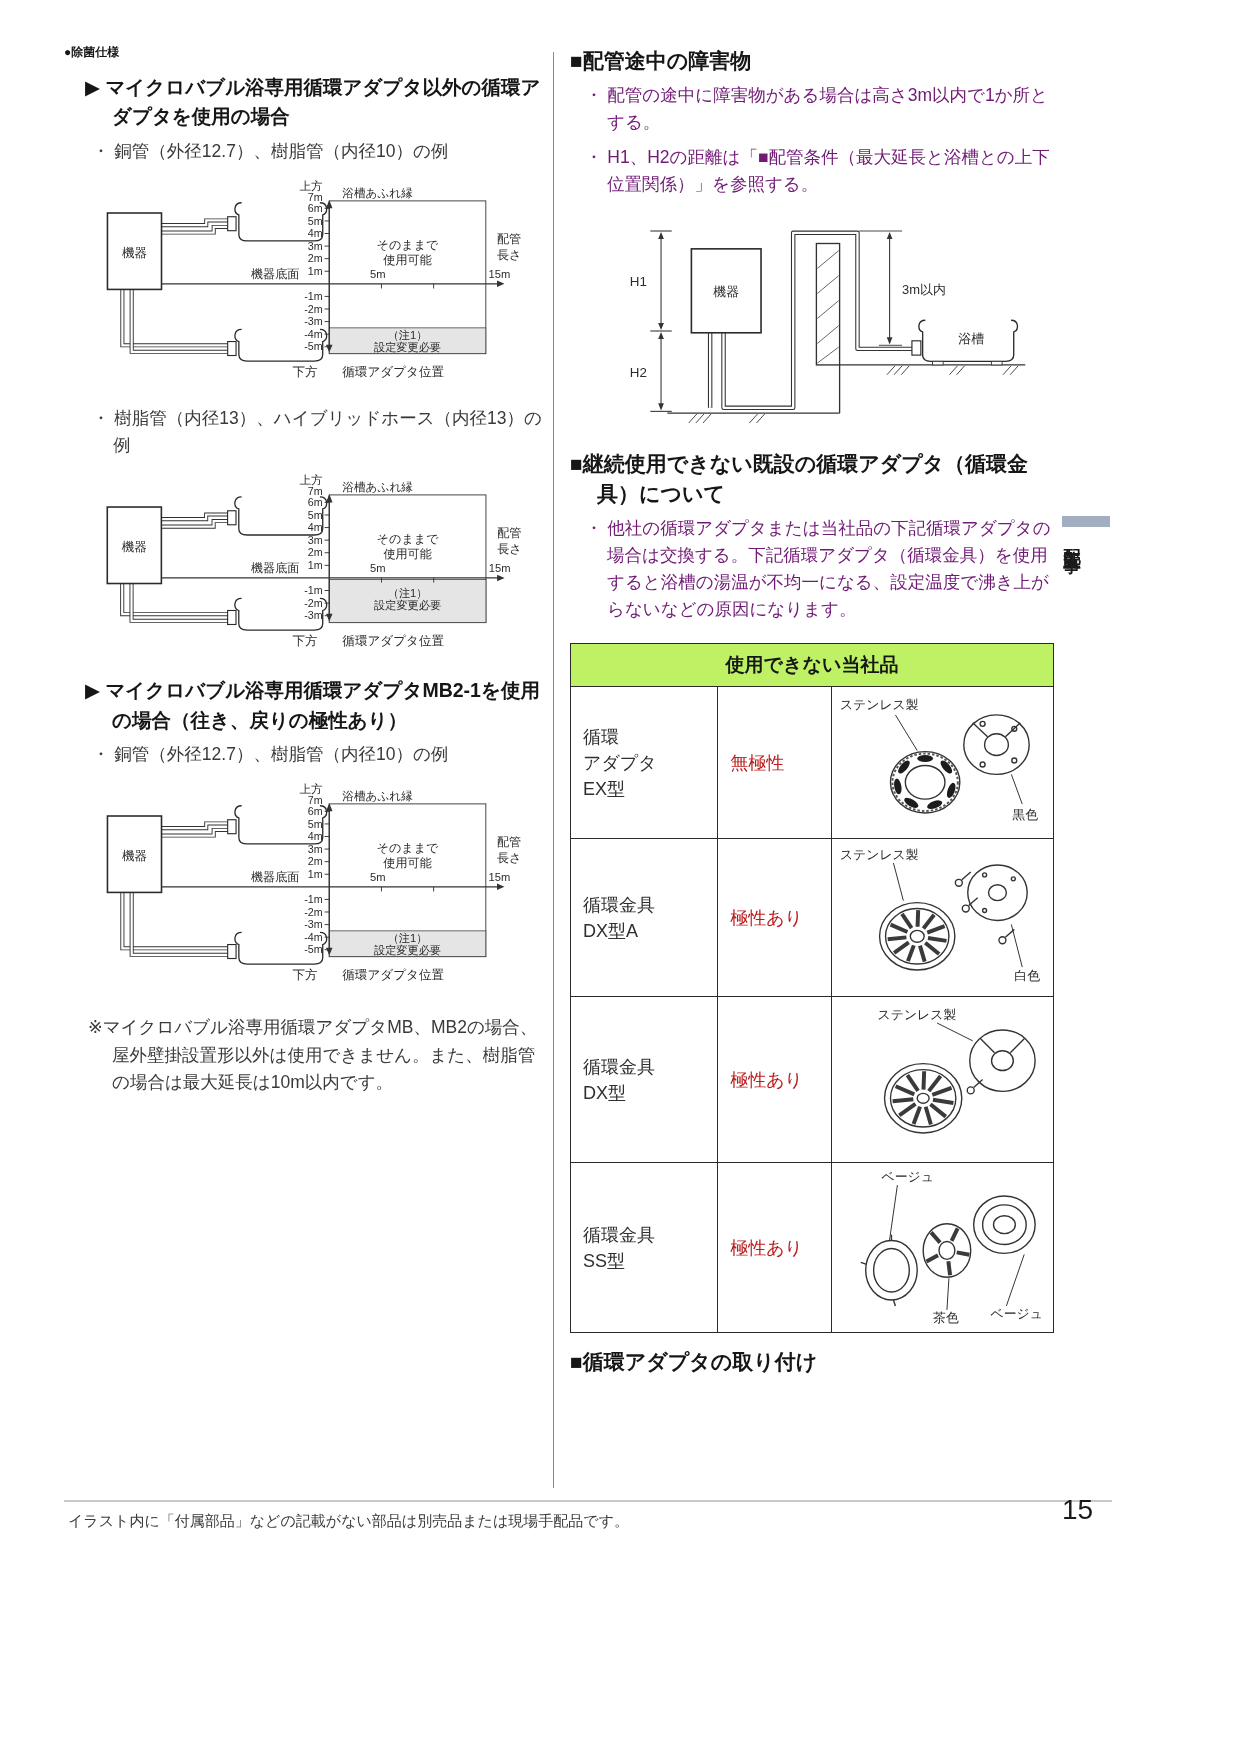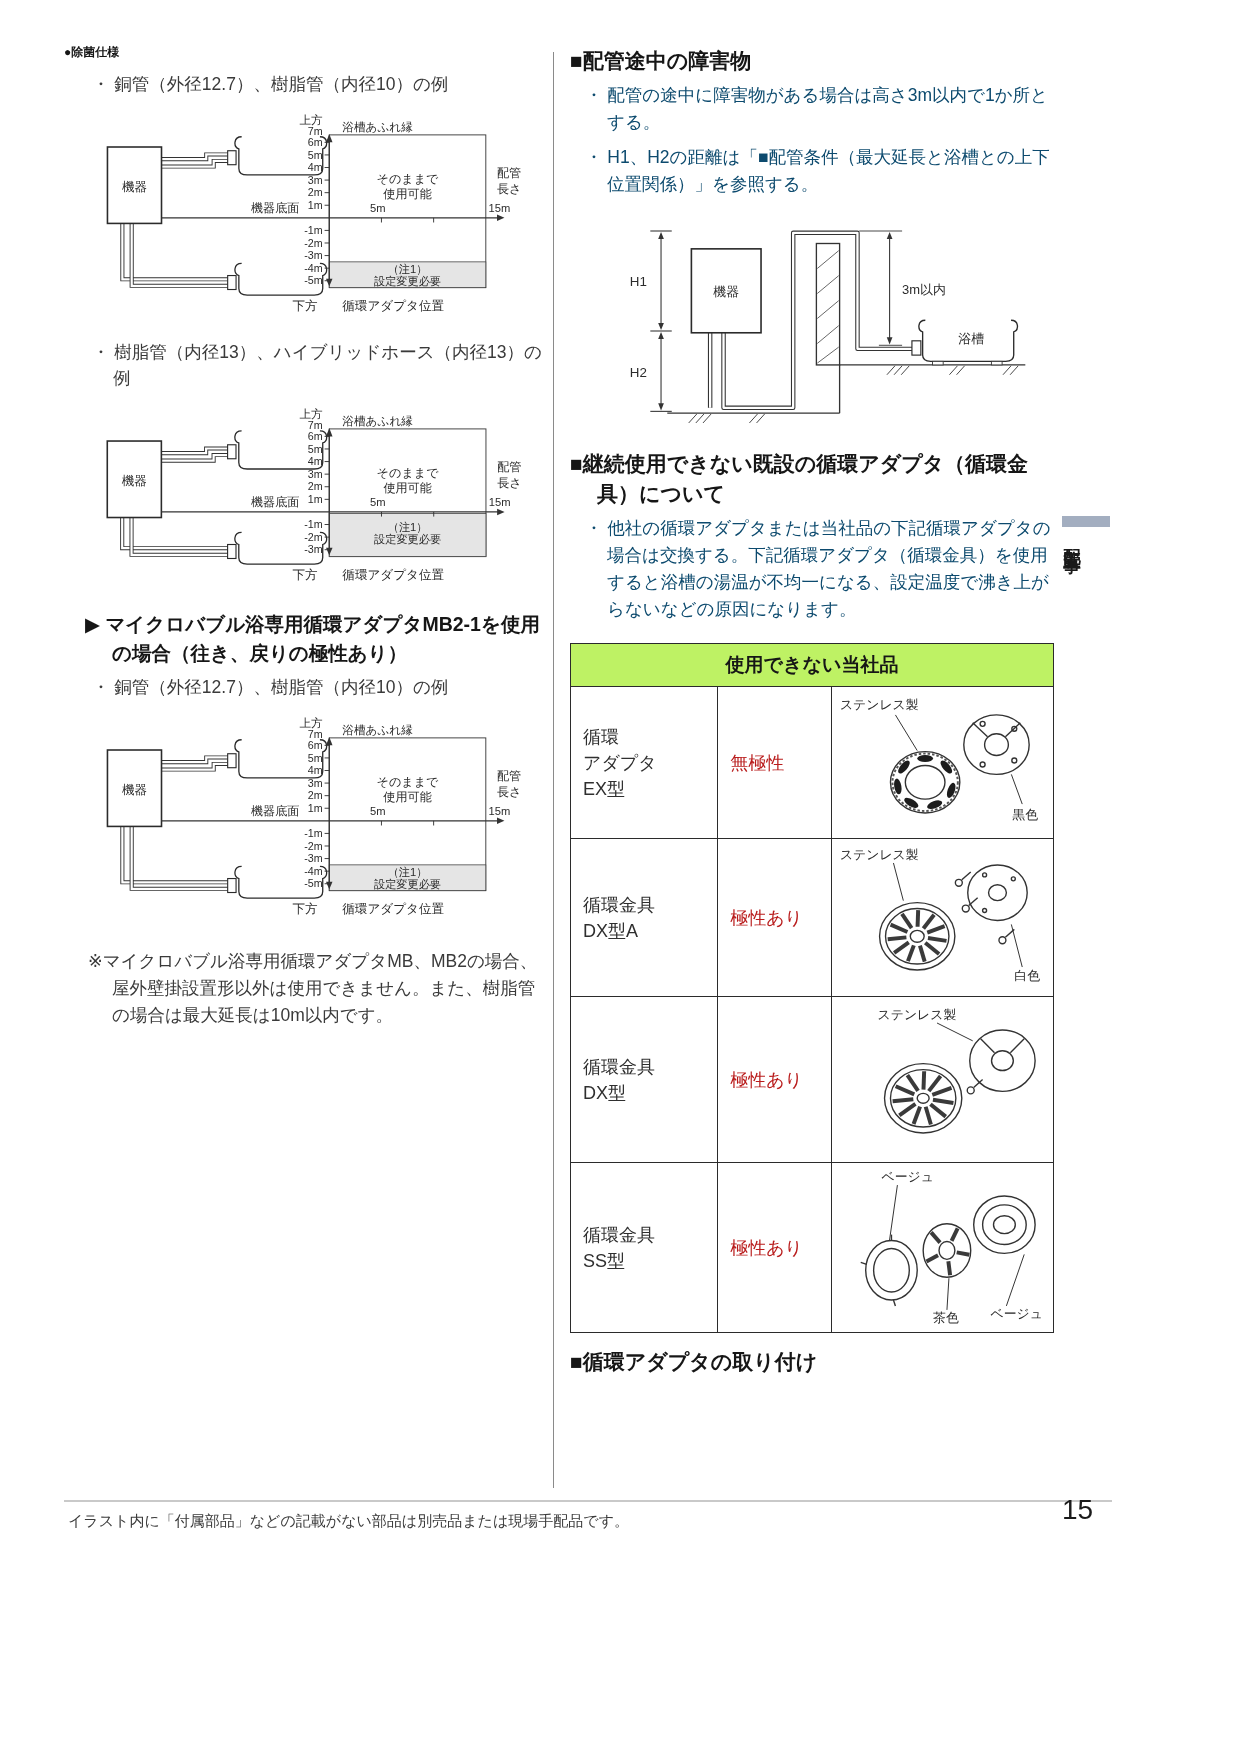--- a/index.html
+++ b/index.html
@@ -10,21 +10,21 @@
   .divider{position:absolute;left:553px;top:52px;width:1px;height:1436px;background:#8a8a8a;}
   h2.head{font-size:12px;font-weight:bold;color:#161616;margin:0 0 10px 0;}
   h3.sub{font-size:19.5px;font-weight:bold;color:#161616;line-height:1.5;
          margin:12px 0 6px 21px;padding-left:27px;text-indent:-27px;}
   .bullet{font-size:17.5px;line-height:1.52;color:#3a3a3a;margin:4px 0 6px 28px;
           padding-left:21px;text-indent:-21px;}
   .note{font-size:17.5px;line-height:1.55;color:#3a3a3a;margin:16px 0 0 24px;
         padding-left:24px;text-indent:-24px;}
   h3.sec{font-size:21px;font-weight:bold;color:#161616;line-height:1.42;
          margin:14px 0 6px 0;padding-left:27px;text-indent:-27px;}
-  .rbullet{font-size:17.5px;line-height:1.55;color:#0c4a6e;margin:2px 0 8px 15px;
+  .rbullet{font-size:17.5px;line-height:1.55;color:#701a75;margin:2px 0 8px 15px;
            padding-left:22px;text-indent:-22px;}
   .chart{margin:8px 0 10px 30px;}
   .obstacle-wrap{margin:8px 0 14px 48px;}
   table.parts{border-collapse:collapse;margin:20px 0 6px 0;width:484px;}
   table.parts td{border:1.6px solid #2b2b2b;vertical-align:middle;}
   td.thead{background:#bef264;text-align:center;font-weight:bold;font-size:19px;
            color:#161616;height:40px;}
   td.pname{width:150px;font-size:18px;line-height:1.45;padding-left:12px;color:#2f2f2f;}
   td.ppol{width:112px;font-size:18px;padding-left:12px;color:#b91c1c;}
   td.pill{width:218px;padding:2px;}
@@ -37,20 +37,21 @@
             font-size:17.5px;font-weight:600;letter-spacing:3px;color:#1a1a1a;}
   svg text{font-family:"Liberation Sans","DejaVu Sans",sans-serif;fill:#2b2b2b;}
 </style>
 </head>
 <body>
 
 <div class="page">
 
   <div class="col-left">
     <h2 class="head">●除菌仕様</h2>
+    <h3 class="sub">▶ マイクロバブル浴専用循環アダプタ以外の循環アダプタを使用の場合</h3>
     <p class="bullet">・ 銅管（外径12.7）、樹脂管（内径10）の例</p>
     <div class="chart" id="diag0"><svg viewBox="0 0 482 235" width="450" height="219">
           <polyline points="72,57 120,57 120,52 146,52" fill="none" stroke="#333" stroke-width="4.4"></polyline>
           <polyline points="72,57 120,57 120,52 146,52" fill="none" stroke="#fff" stroke-width="2.4"></polyline>
           <polyline points="72,65 128,65 128,59 146,59" fill="none" stroke="#333" stroke-width="4.4"></polyline>
           <polyline points="72,65 128,65 128,59 146,59" fill="none" stroke="#fff" stroke-width="2.4"></polyline>
           <polyline points="30,126 30,185.925 146,185.925" fill="none" stroke="#333" stroke-width="4.4"></polyline>
           <polyline points="30,126 30,185.925 146,185.925" fill="none" stroke="#fff" stroke-width="2.4"></polyline>
           <polyline points="40,126 40,192.925 146,192.925" fill="none" stroke="#333" stroke-width="4.4"></polyline>
           <polyline points="40,126 40,192.925 146,192.925" fill="none" stroke="#fff" stroke-width="2.4"></polyline>

